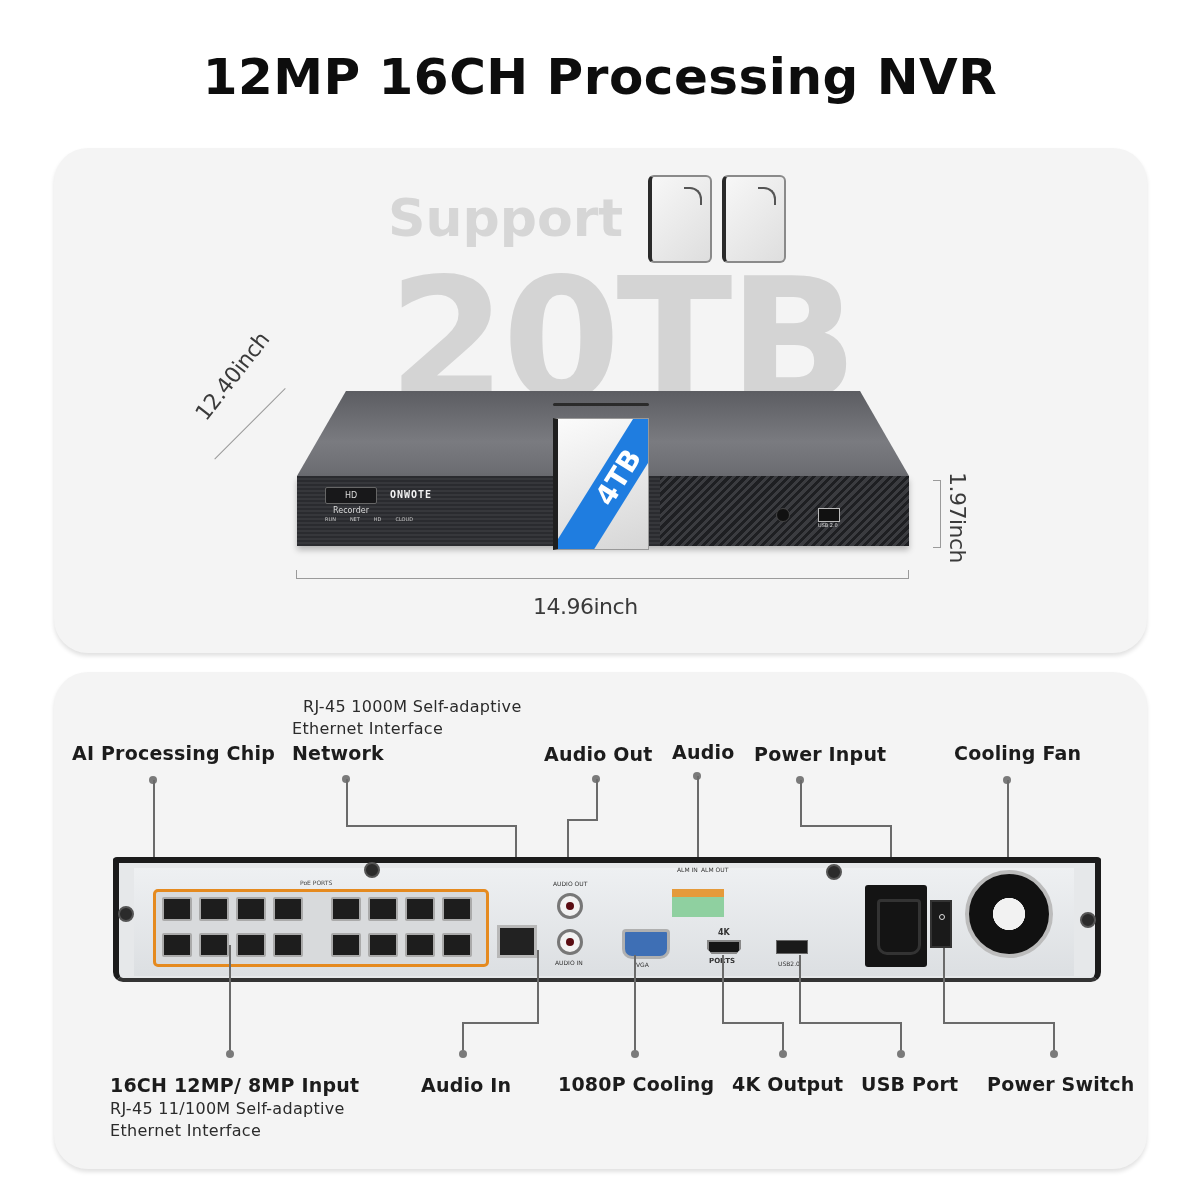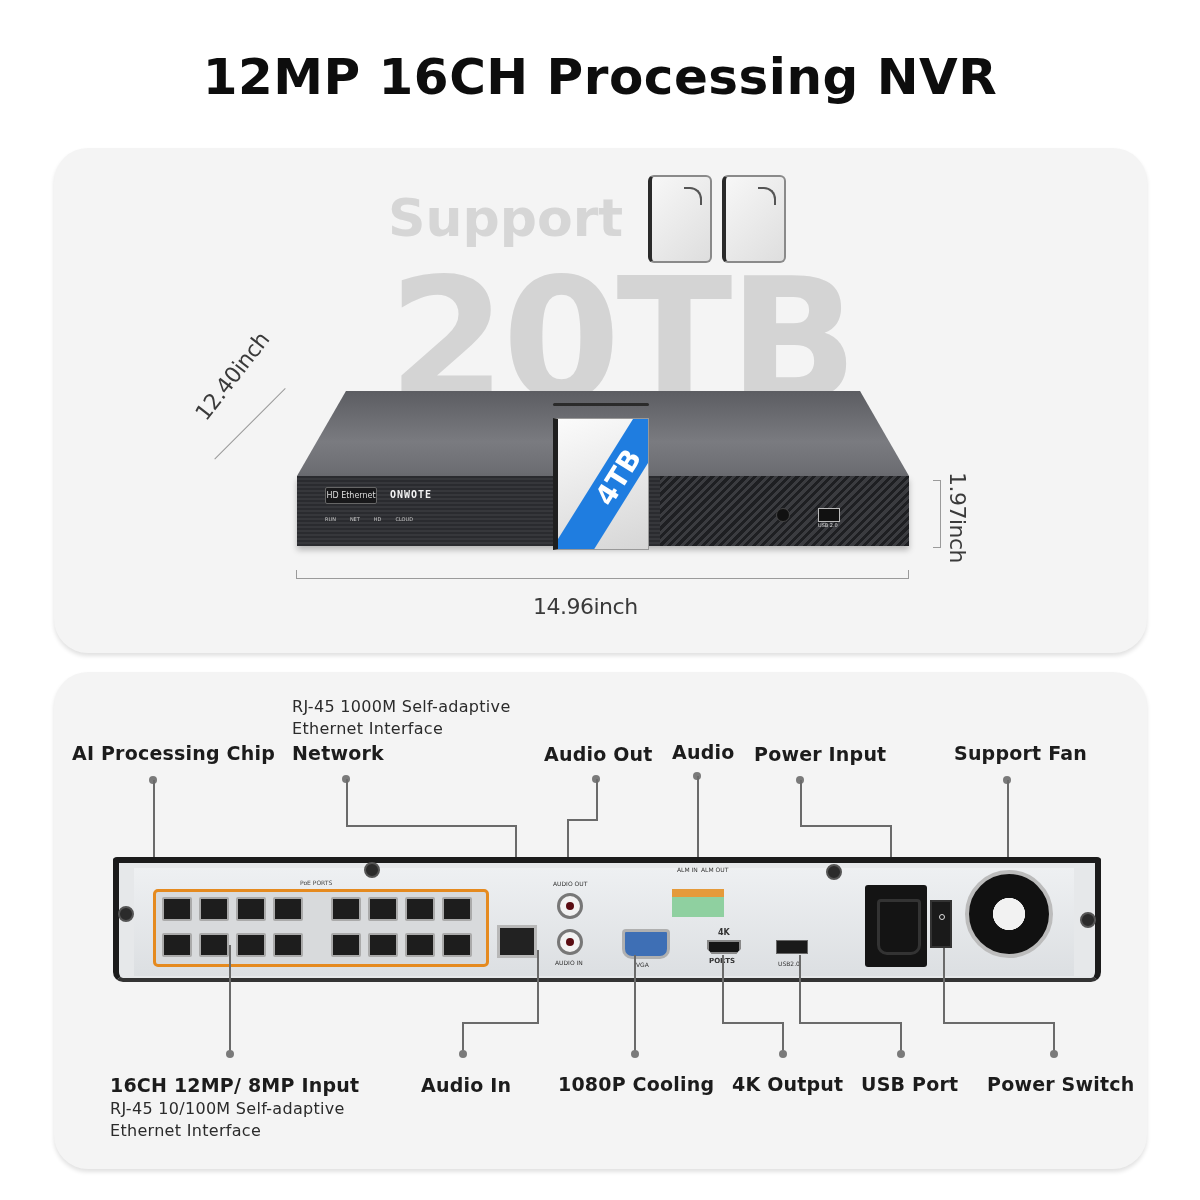--- a/index.html
+++ b/index.html
@@ -105,21 +105,21 @@
 
 <div class="support-text">Support</div>
 <div class="hdd-small" style="left:648px;"></div>
 <div class="hdd-small" style="left:722px;"></div>
 <div class="big-20tb">20TB</div>
 
 <div class="nvr-top"></div>
 <div class="nvr-slot"></div>
 <div class="nvr-front"></div>
 <div class="nvr-vent"></div>
-<div class="hd-badge">HD Ethernet</div>
+<div class="hd-badge">HD Recorder</div>
 <div class="brand">ONWOTE</div>
 <div class="leds">
   <span>RUN</span>
   <span>NET</span>
   <span>HD</span>
   <span>CLOUD</span>
 </div>
 <div class="power-hole"></div>
 <div class="usb-front"></div>
 <div class="usb-front-lbl">USB 2.0</div>
@@ -138,28 +138,28 @@
 <div class="dim-line" style="left:940px; top:480px; width:1px; height:68px;"></div>
 <div class="dim-line" style="left:933px; top:480px; width:8px; height:1px;"></div>
 <div class="dim-line" style="left:933px; top:547px; width:8px; height:1px;"></div>
 <div class="dim-label" style="left:912px; top:505px; transform:rotate(90deg); transform-origin:center;">1.97inch</div>
 
 <div class="dim-line" style="left:247px; top:388px; width:1px; height:100px; transform:rotate(45deg); transform-origin:top left; left:285px;"></div>
 <div class="dim-label" style="left:200px; top:405px; transform:rotate(-52deg); transform-origin:left center;">12.40inch</div>
 
 <div class="card bottom"></div>
 
-<div class="sub" style="left:292px; top:696px;">RJ-45 1000M Self-adaptive</div>
+<div class="sub" style="left:303px; top:696px;">RJ-45 1000M Self-adaptive</div>
 <div class="sub" style="left:292px; top:718px;">Ethernet Interface</div>
 <div class="lbl" style="left:72px; top:742px;">AI Processing Chip</div>
 <div class="lbl" style="left:292px; top:742px;">Network</div>
 <div class="lbl" style="left:544px; top:743px;">Audio Out</div>
 <div class="lbl" style="left:672px; top:741px;">Audio</div>
 <div class="lbl" style="left:754px; top:743px;">Power Input</div>
-<div class="lbl" style="left:954px; top:742px;">Support Fan</div>
+<div class="lbl" style="left:954px; top:742px;">Cooling Fan</div>
 
 <div class="dot" style="left:149px; top:776px;"></div>
 <div class="ln" style="left:153px; top:780px; width:2px; height:82px;"></div>
 
 <div class="dot" style="left:342px; top:775px;"></div>
 <div class="ln" style="left:346px; top:779px; width:2px; height:47px;"></div>
 <div class="ln" style="left:346px; top:825px; width:170px; height:2px;"></div>
 <div class="ln" style="left:515px; top:825px; width:2px; height:110px;"></div>
 
 <div class="dot" style="left:592px; top:775px;"></div>
@@ -249,19 +249,19 @@
 <div class="ln" style="left:799px; top:1022px; width:102px; height:2px;"></div>
 <div class="ln" style="left:900px; top:1022px; width:2px; height:30px;"></div>
 <div class="dot" style="left:897px; top:1050px;"></div>
 
 <div class="ln" style="left:943px; top:948px; width:2px; height:75px;"></div>
 <div class="ln" style="left:943px; top:1022px; width:111px; height:2px;"></div>
 <div class="ln" style="left:1053px; top:1022px; width:2px; height:30px;"></div>
 <div class="dot" style="left:1050px; top:1050px;"></div>
 
 <div class="lbl" style="left:110px; top:1074px;">16CH 12MP/ 8MP Input</div>
-<div class="sub" style="left:110px; top:1098px;">RJ-45 10/100M Self-adaptive</div>
+<div class="sub" style="left:110px; top:1098px;">RJ-45 11/100M Self-adaptive</div>
 <div class="sub" style="left:110px; top:1120px;">Ethernet Interface</div>
 <div class="lbl" style="left:421px; top:1074px;">Audio In</div>
 <div class="lbl" style="left:558px; top:1073px;">1080P Cooling</div>
 <div class="lbl" style="left:732px; top:1073px;">4K Output</div>
 <div class="lbl" style="left:861px; top:1073px;">USB Port</div>
 <div class="lbl" style="left:987px; top:1073px;">Power Switch</div>
 
 </body></html>

